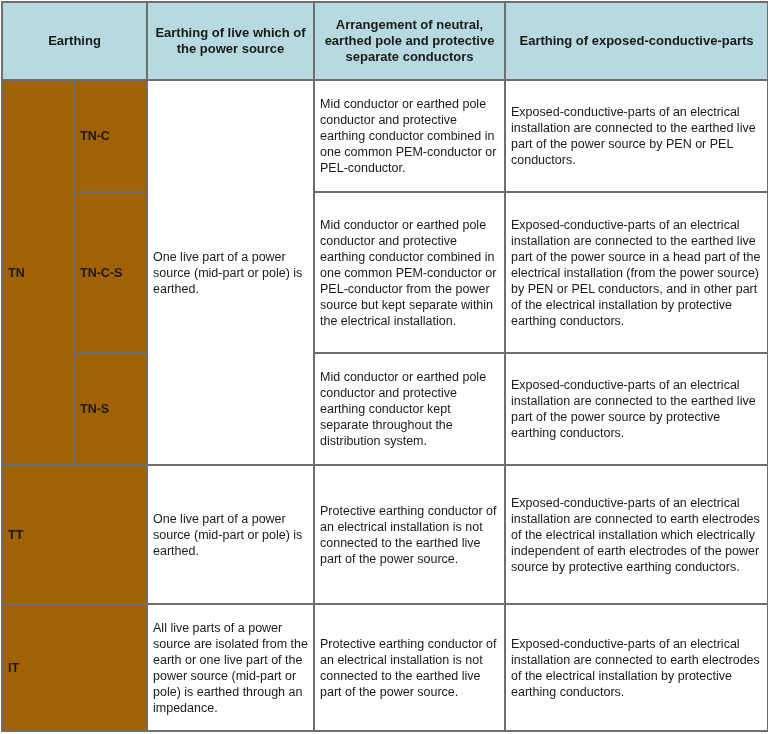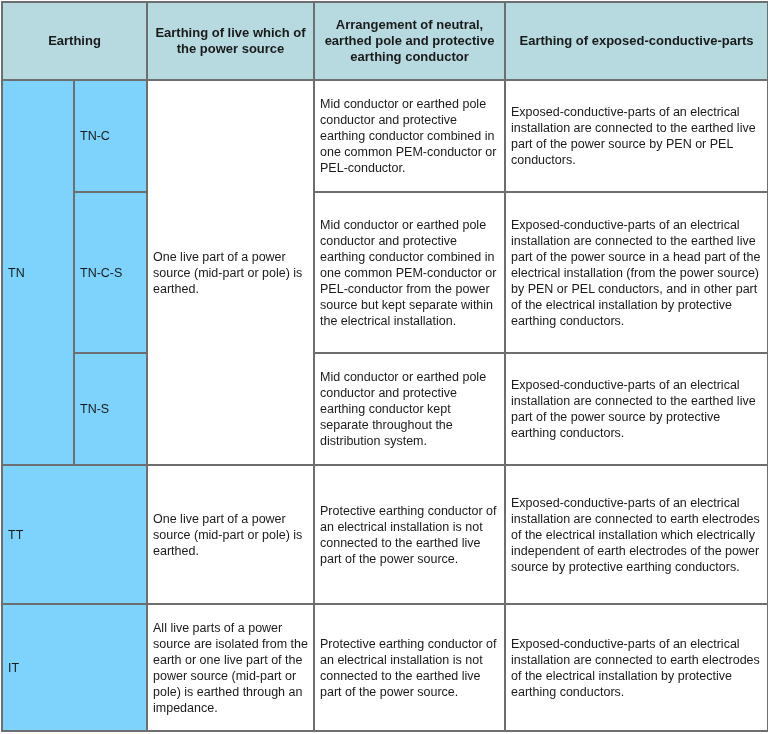--- a/index.html
+++ b/index.html
@@ -10,40 +10,40 @@
     width: 766px; height: 731px;
   }
   table.grid td, table.grid th {
     border: 2px solid #6e6e6e;
     font-size: 12.5px; line-height: 16px;
     padding: 0 5px; vertical-align: middle; text-align: left;
   }
   table.grid th {
     background: #b7dae0; font-weight: bold; text-align: center; font-size: 13px; line-height: 16px;
   }
-  td.sys { background: #7dd3fc; font-weight: normal; font-size: 13px; }
+  td.sys { background: #a16207; font-weight: bold; font-size: 13px; }
   td.txt { background: #ffffff; }
   table.grid tr.hdr th { border-top: 2px solid #6e6e6e; }
 </style>
 </head>
 <body>
 
 <table class="grid">
   <colgroup>
     <col style="width:72px">
     <col style="width:73px">
     <col style="width:167px">
     <col style="width:191px">
     <col style="width:263px">
   </colgroup>
   <tbody>
       <tr class="hdr" style="height:78px">
     <th colspan="2">Earthing</th>
     <th>Earthing of live which of the power source</th>
-    <th>Arrangement of neutral, earthed pole and protective earthing conductor</th>
+    <th>Arrangement of neutral, earthed pole and protective separate conductors</th>
     <th>Earthing of exposed-conductive-parts</th>
   </tr>
   <tr style="height:112px">
     <td rowspan="3" class="sys">TN</td>
     <td class="sys">TN-C</td>
     <td rowspan="3" class="txt">One live part of a power source (mid-part or pole) is earthed.</td>
     <td class="txt">Mid conductor or earthed pole conductor and protective earthing conductor combined in one common PEM-conductor or PEL-conductor.</td>
     <td class="txt">Exposed-conductive-parts of an electrical installation are connected to the earthed live part of the power source by PEN or PEL conductors.</td>
   </tr>
   <tr style="height:161px">

